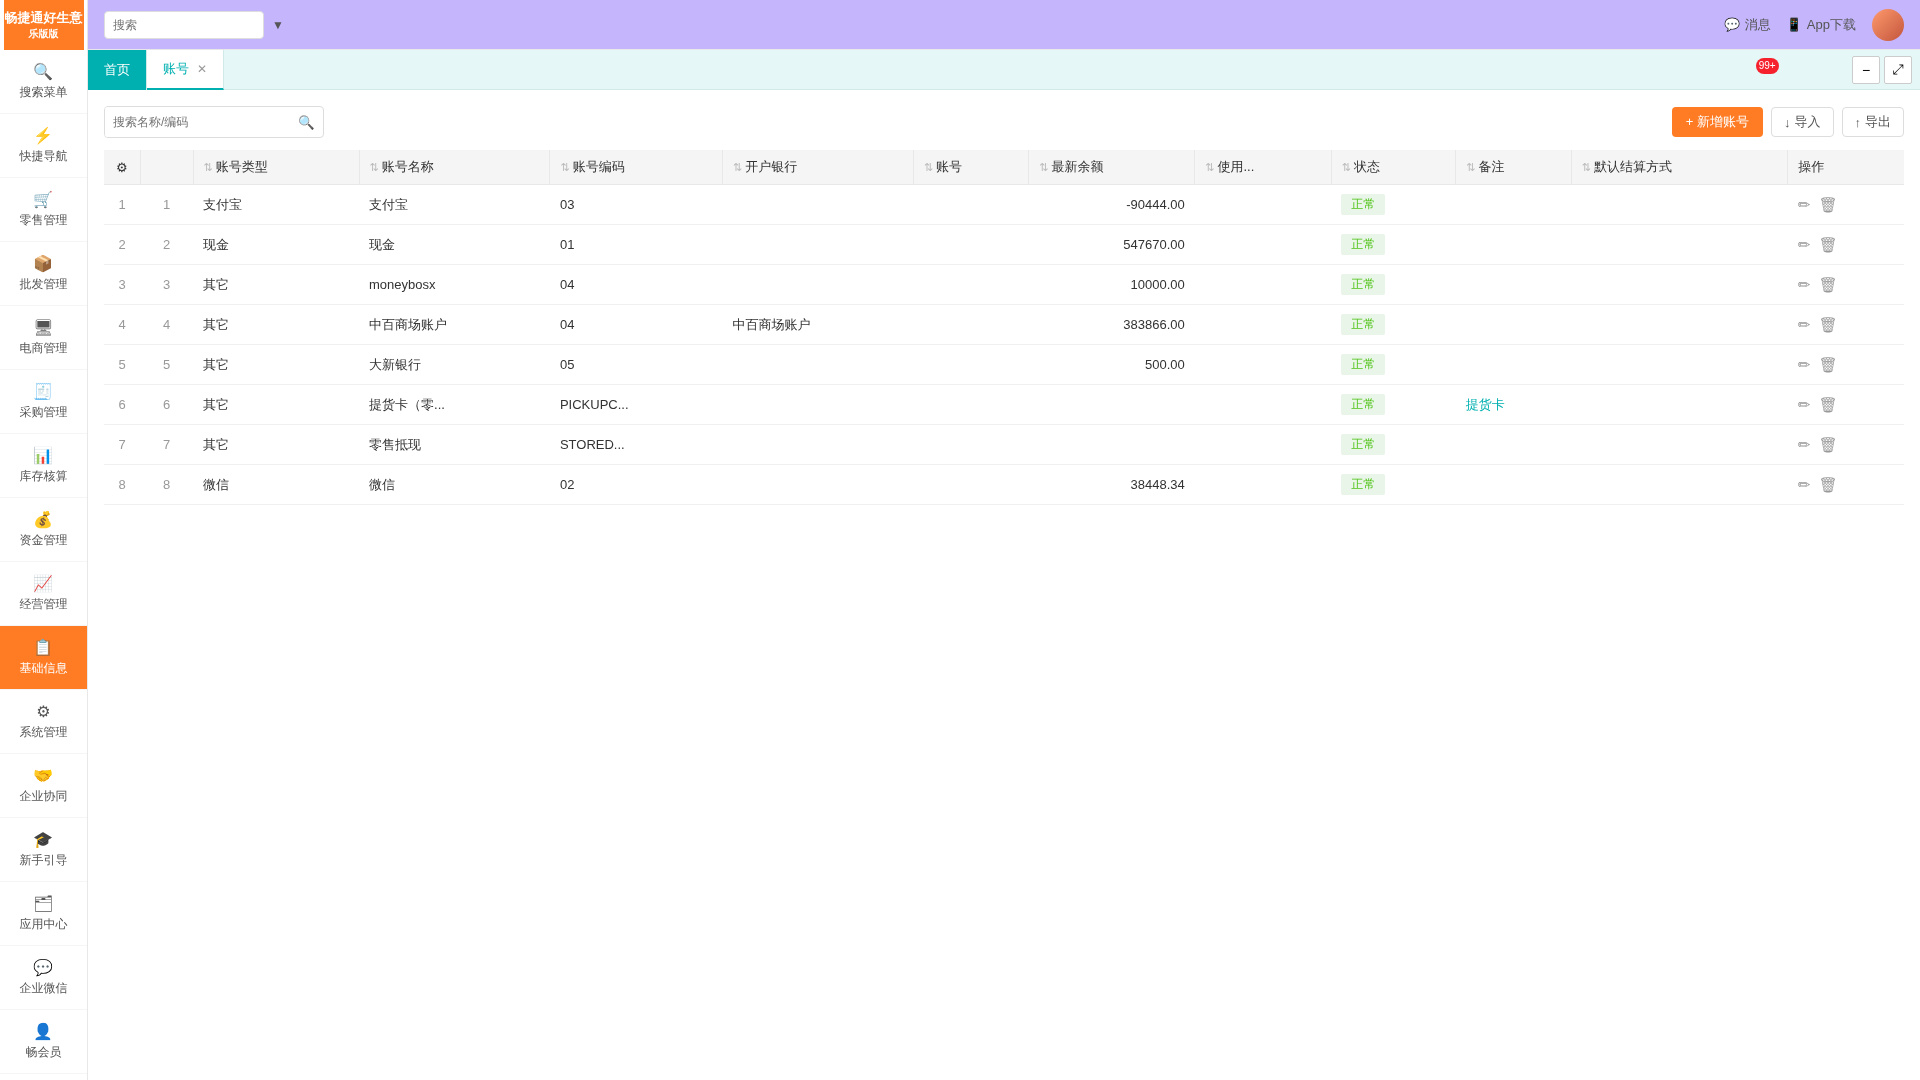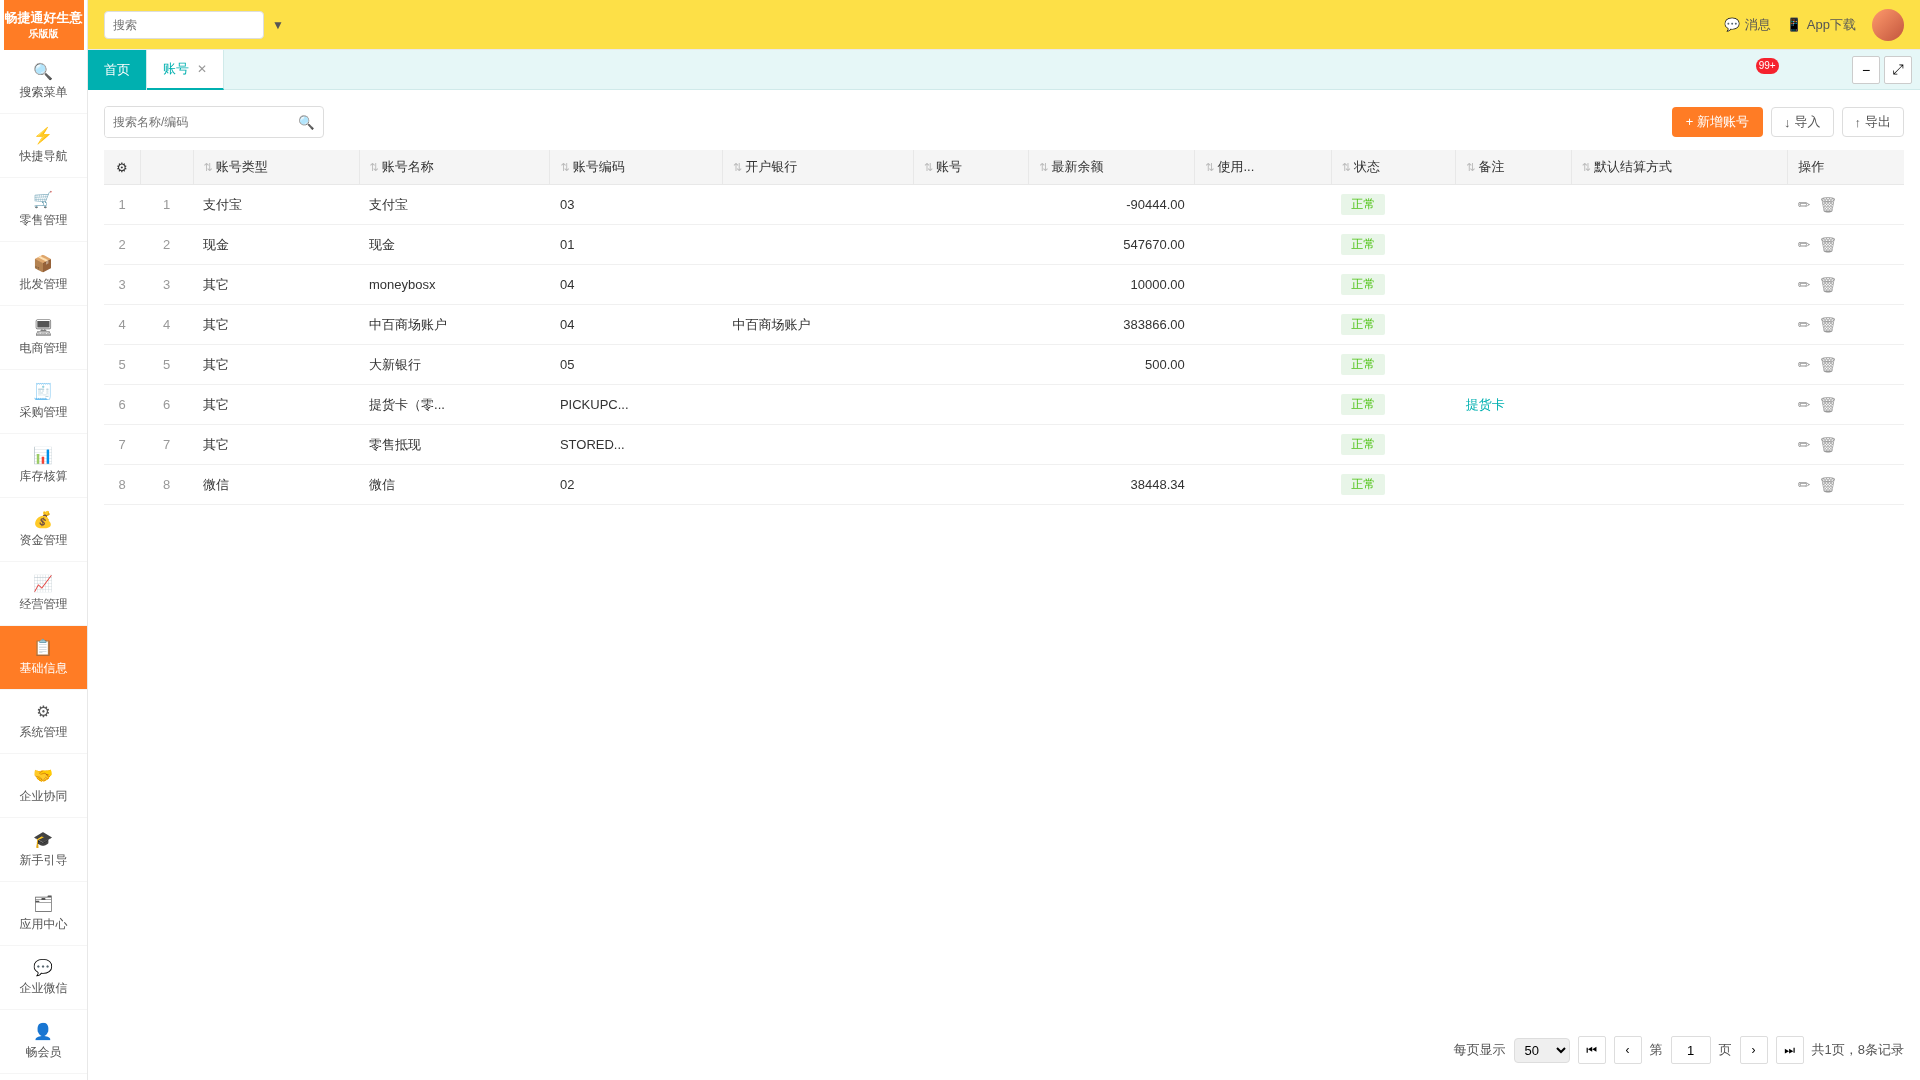--- a/index.html
+++ b/index.html
@@ -55,21 +55,21 @@
     .main {
       flex: 1;
       display: flex;
       flex-direction: column;
       overflow: hidden;
     }
 
     
     .top-header {
       height: 50px;
-      background: #fde047;
+      background: #c4b5fd;
       display: flex;
       align-items: center;
       justify-content: space-between;
       padding: 12px 16px;
       border-bottom: 1px solid #e8e8e8;
       flex-shrink: 0;
     }
     .top-left {
       display: flex;
       align-items: center;
@@ -668,30 +668,14 @@
       <div class="action-btns">
         <span class="action-btn" title="编辑">✏</span>
         <span class="action-btn" title="删除">🗑</span>
       </div>
     </td>
   </tr>
           </tbody>
       </table>
     </div>
 
-    <div class="pagination">
-      <span>每页显示</span>
-      <select class="page-size-select">
-        <option>50</option>
-        <option>100</option>
-        <option>200</option>
-      </select>
-      <button class="page-btn">⏮</button>
-      <button class="page-btn">‹</button>
-      <span>第</span>
-      <input class="page-input" value="1" style="">
-      <span>页</span>
-      <button class="page-btn">›</button>
-      <button class="page-btn">⏭</button>
-      <span>共1页，8条记录</span>
-    </div>
   </div>
 </div>
 
 </body></html>

